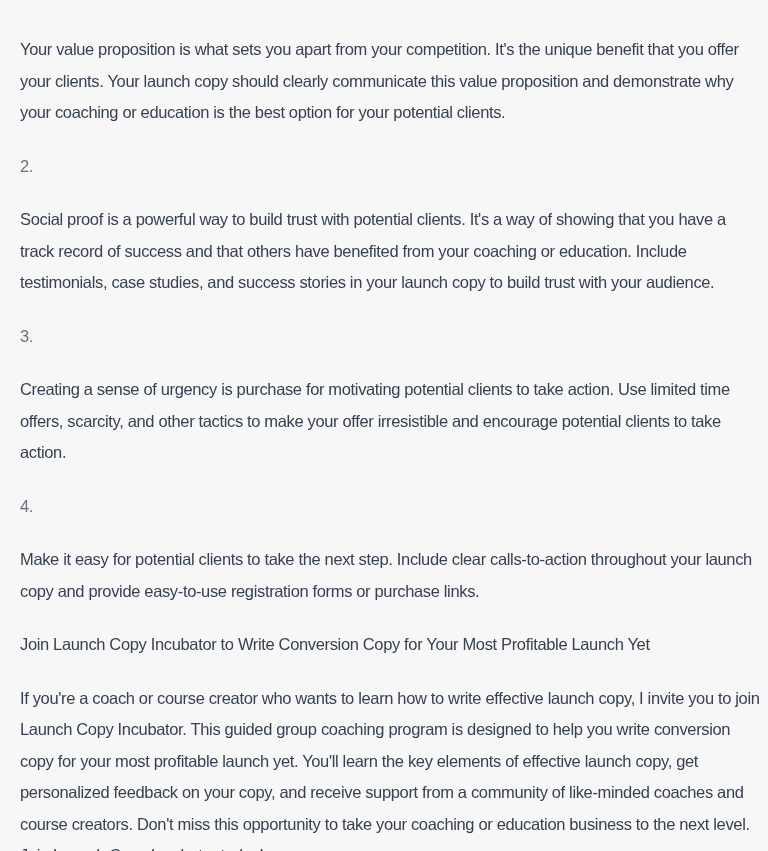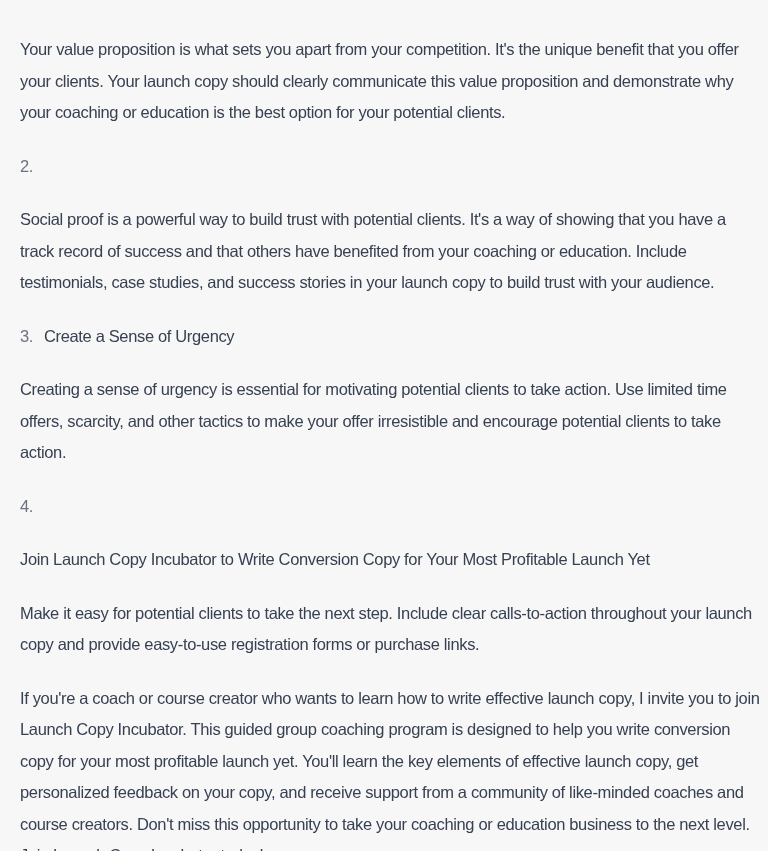--- a/index.html
+++ b/index.html
@@ -48,25 +48,24 @@
 <div class="content">
   <p class="para first">Your value proposition is what sets you apart from your competition. It's the unique benefit that you offer your clients. Your launch copy should clearly communicate this value proposition and demonstrate why your coaching or education is the best option for your potential clients.</p>
 
   <div class="list-item">
     <span class="list-num">2.</span>
   </div>
   <p class="para">Social proof is a powerful way to build trust with potential clients. It's a way of showing that you have a track record of success and that others have benefited from your coaching or education. Include testimonials, case studies, and success stories in your launch copy to build trust with your audience.</p>
 
   <div class="list-item">
     <span class="list-num">3.</span>
-    <span>Create a Sense of Urgency</span>
   </div>
-  <p class="para">Creating a sense of urgency is essential for motivating potential clients to take action. Use limited time offers, scarcity, and other tactics to make your offer irresistible and encourage potential clients to take action.</p>
+  <p class="para">Creating a sense of urgency is purchase for motivating potential clients to take action. Use limited time offers, scarcity, and other tactics to make your offer irresistible and encourage potential clients to take action.</p>
 
   <div class="list-item">
     <span class="list-num">4.</span>
   </div>
+  <p class="para">Make it easy for potential clients to take the next step. Include clear calls-to-action throughout your launch copy and provide easy-to-use registration forms or purchase links.</p>
+
   <p class="para">Join Launch Copy Incubator to Write Conversion Copy for Your Most Profitable Launch Yet</p>
-
-  <p class="para">Make it easy for potential clients to take the next step. Include clear calls-to-action throughout your launch copy and provide easy-to-use registration forms or purchase links.</p>
 
   <p class="para">If you're a coach or course creator who wants to learn how to write effective launch copy, I invite you to join Launch Copy Incubator. This guided group coaching program is designed to help you write conversion copy for your most profitable launch yet. You'll learn the key elements of effective launch copy, get personalized feedback on your copy, and receive support from a community of like-minded coaches and course creators. Don't miss this opportunity to take your coaching or education business to the next level. Join Launch Copy Incubator today!</p>
 </div>
 
 </body></html>

